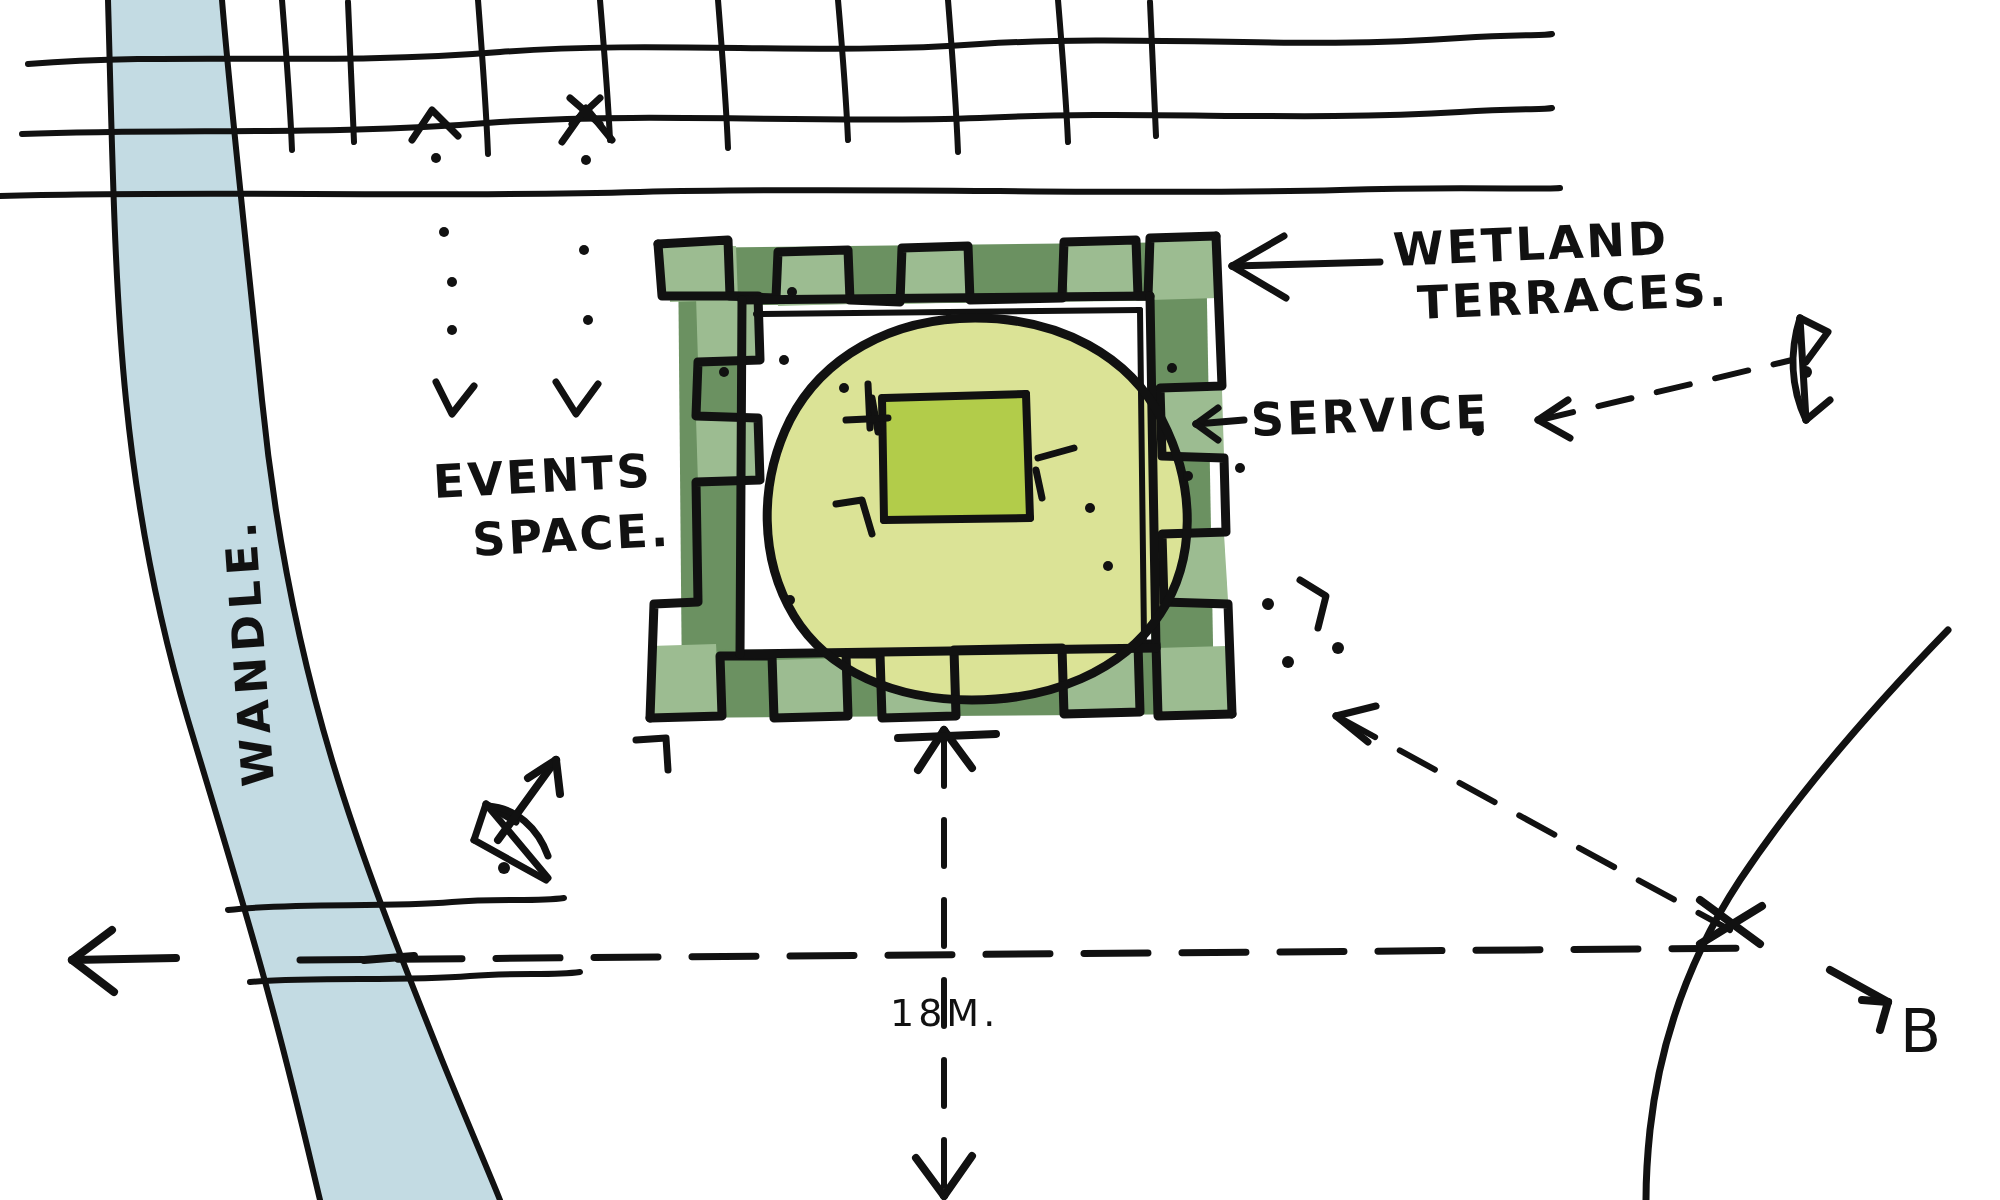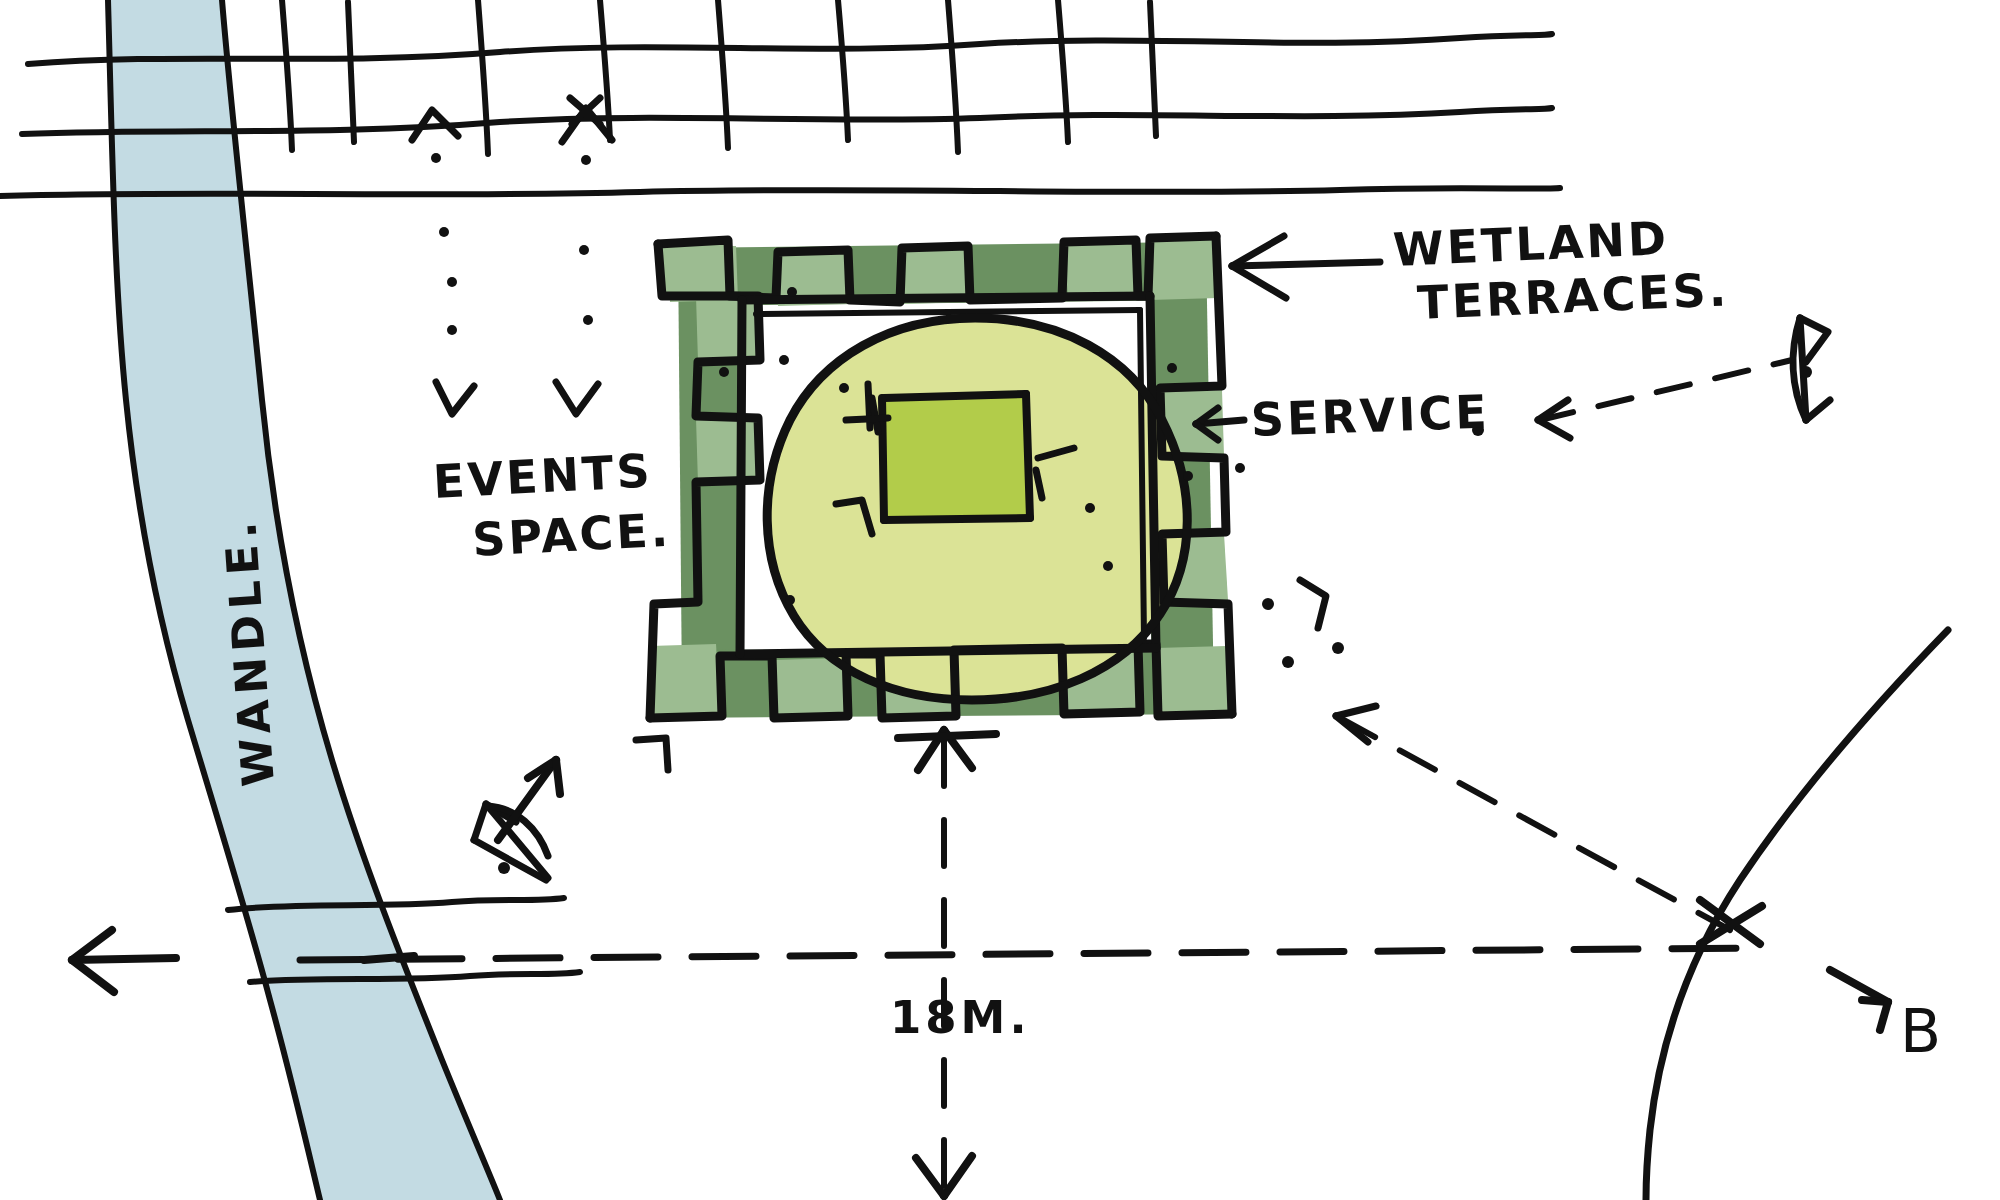--- a/index.html
+++ b/index.html
@@ -318,17 +318,17 @@
   <div class="hand-text" style="left:1250px; top:396px; font-size:46px; transform:rotate(-2deg); letter-spacing:3px;">SERVICE</div>
 
   <div class="hand-text" style="left:432px; top:458px; font-size:46px; transform:rotate(-3deg); letter-spacing:3px;">
     <div>EVENTS</div>
     <div style="margin-left:36px; margin-top:12px;">SPACE.</div>
   </div>
 
   <div class="hand-text" style="left:236px; top:788px; font-size:44px; letter-spacing:6px;
               transform:rotate(-90deg) rotate(-4deg);">WANDLE.</div>
 
-  <div class="hand-text" style="left:890px; top:994px; font-size:45px; font-weight:700; letter-spacing:4px;">18M.</div>
+  <div class="hand-text" style="left:890px; top:994px; font-size:38px; font-weight:400; letter-spacing:4px;">18M.</div>
 
   <div class="hand-text" style="left:1900px; top:1000px; font-size:60px; font-weight:400;">B</div>
 
 </div>
 
 </body></html>

